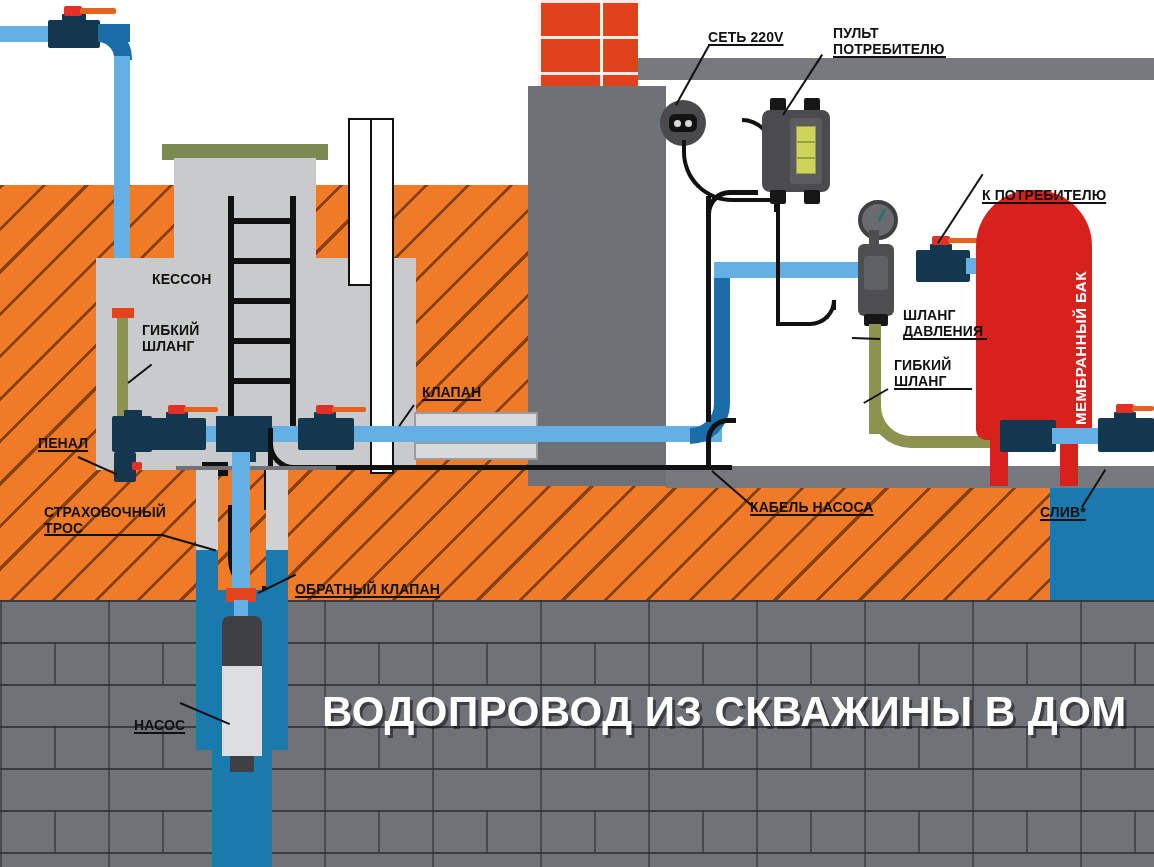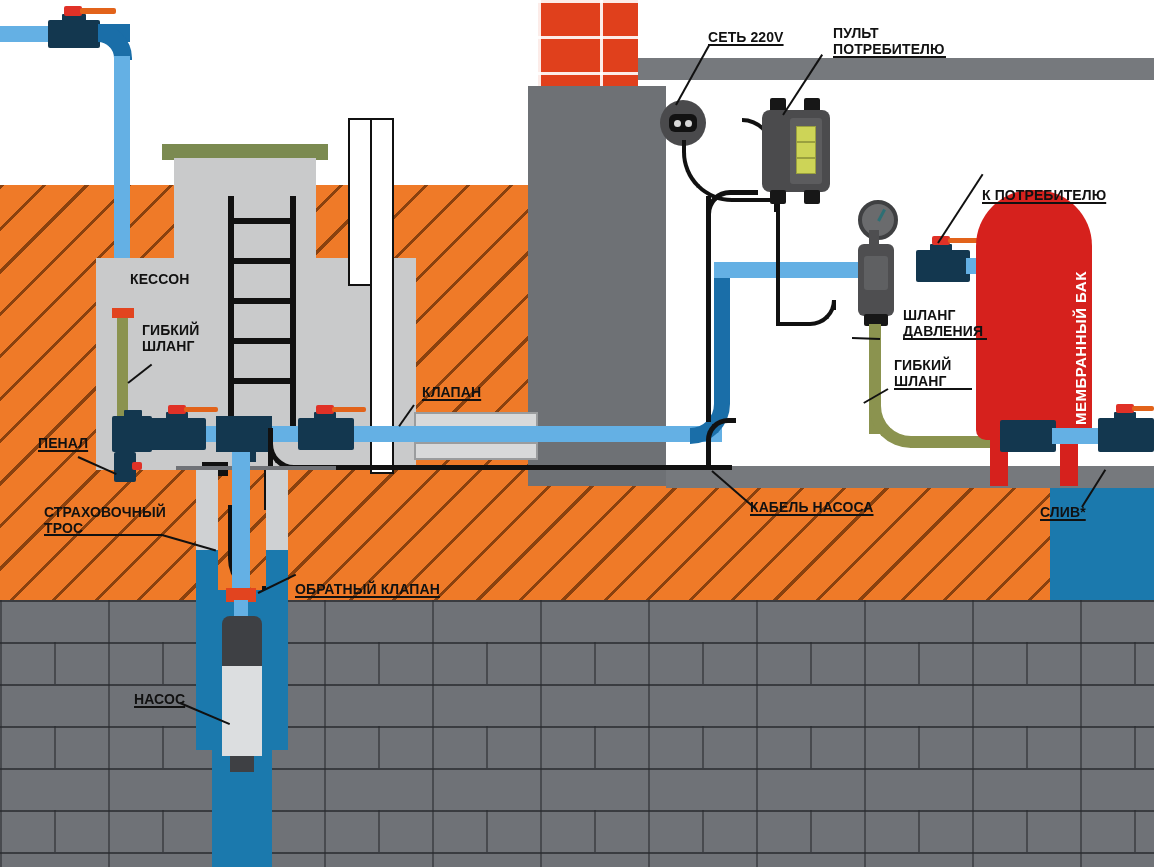--- a/index.html
+++ b/index.html
@@ -252,41 +252,41 @@
   <div class="tank-leg" style="left:1060px;top:434px;width:18px;height:52px;"></div>
   <div class="tank-label" style="left:1072px;top:210px;height:215px;">МЕМБРАННЫЙ БАК</div>
 
   <div class="valve" style="left:1000px;top:420px;width:56px;height:32px;"></div>
   <div class="pipe-blue" style="left:1052px;top:428px;width:56px;height:16px;"></div>
   <div class="valve" style="left:1098px;top:418px;width:56px;height:34px;"></div>
   <div class="valve-collar" style="left:1114px;top:412px;width:22px;height:8px;"></div>
   <div class="handle-knob" style="left:1116px;top:404px;width:18px;height:9px;"></div>
   <div class="handle-arm" style="left:1132px;top:406px;width:22px;height:5px;"></div>
 
-  <div class="lbl" style="left:130px;top:272px;">КЕССОН</div>
+  <div class="lbl" style="left:152px;top:272px;">КЕССОН</div>
 
   <div class="lbl" style="left:142px;top:323px;">ГИБКИЙ
 ШЛАНГ</div>
   <div class="leader" style="left:128px;top:382px;width:30px;transform:rotate(-38deg);"></div>
 
   <div class="lbl u" style="left:38px;top:436px;">ПЕНАЛ</div>
   <div class="leader" style="left:78px;top:456px;width:42px;transform:rotate(24deg);"></div>
 
   <div class="lbl" style="left:44px;top:505px;">СТРАХОВОЧНЫЙ
 ТРОС</div>
   <div class="uline" style="left:44px;top:534px;width:118px;"></div>
   <div class="leader" style="left:162px;top:534px;width:56px;transform:rotate(16deg);"></div>
 
   <div class="lbl u" style="left:295px;top:582px;">ОБРАТНЫЙ КЛАПАН</div>
   <div class="leader" style="left:258px;top:592px;width:42px;transform:rotate(-26deg);"></div>
 
   <div class="lbl u" style="left:422px;top:385px;">КЛАПАН</div>
   <div class="leader" style="left:414px;top:404px;width:26px;transform:rotate(125deg);"></div>
 
-  <div class="lbl u" style="left:134px;top:692px;">НАСОС</div>
+  <div class="lbl u" style="left:134px;top:718px;">НАСОС</div>
   <div class="leader" style="left:180px;top:702px;width:54px;transform:rotate(23deg);"></div>
 
   <div class="lbl u" style="left:708px;top:30px;">СЕТЬ 220V</div>
   <div class="leader" style="left:676px;top:104px;width:68px;transform:rotate(-61deg);"></div>
 
   <div class="lbl" style="left:833px;top:26px;">ПУЛЬТ
 ПОТРЕБИТЕЛЮ</div>
   <div class="uline" style="left:833px;top:56px;width:113px;"></div>
   <div class="leader" style="left:783px;top:114px;width:72px;transform:rotate(-57deg);"></div>
 
@@ -302,14 +302,15 @@
 ШЛАНГ</div>
   <div class="uline" style="left:894px;top:388px;width:78px;"></div>
   <div class="leader" style="left:888px;top:388px;width:28px;transform:rotate(150deg);"></div>
 
   <div class="lbl u" style="left:750px;top:500px;">КАБЕЛЬ НАСОСА</div>
   <div class="leader" style="left:712px;top:470px;width:58px;transform:rotate(41deg);"></div>
 
   <div class="lbl u" style="left:1040px;top:505px;">СЛИВ*</div>
   <div class="leader" style="left:1082px;top:506px;width:44px;transform:rotate(-58deg);"></div>
 
+  <div class="title" style="left:322px;top:688px;">ВОДОПРОВОД ИЗ СКВАЖИНЫ В ДОМ</div>
 
 </div>
 
 </body></html>

